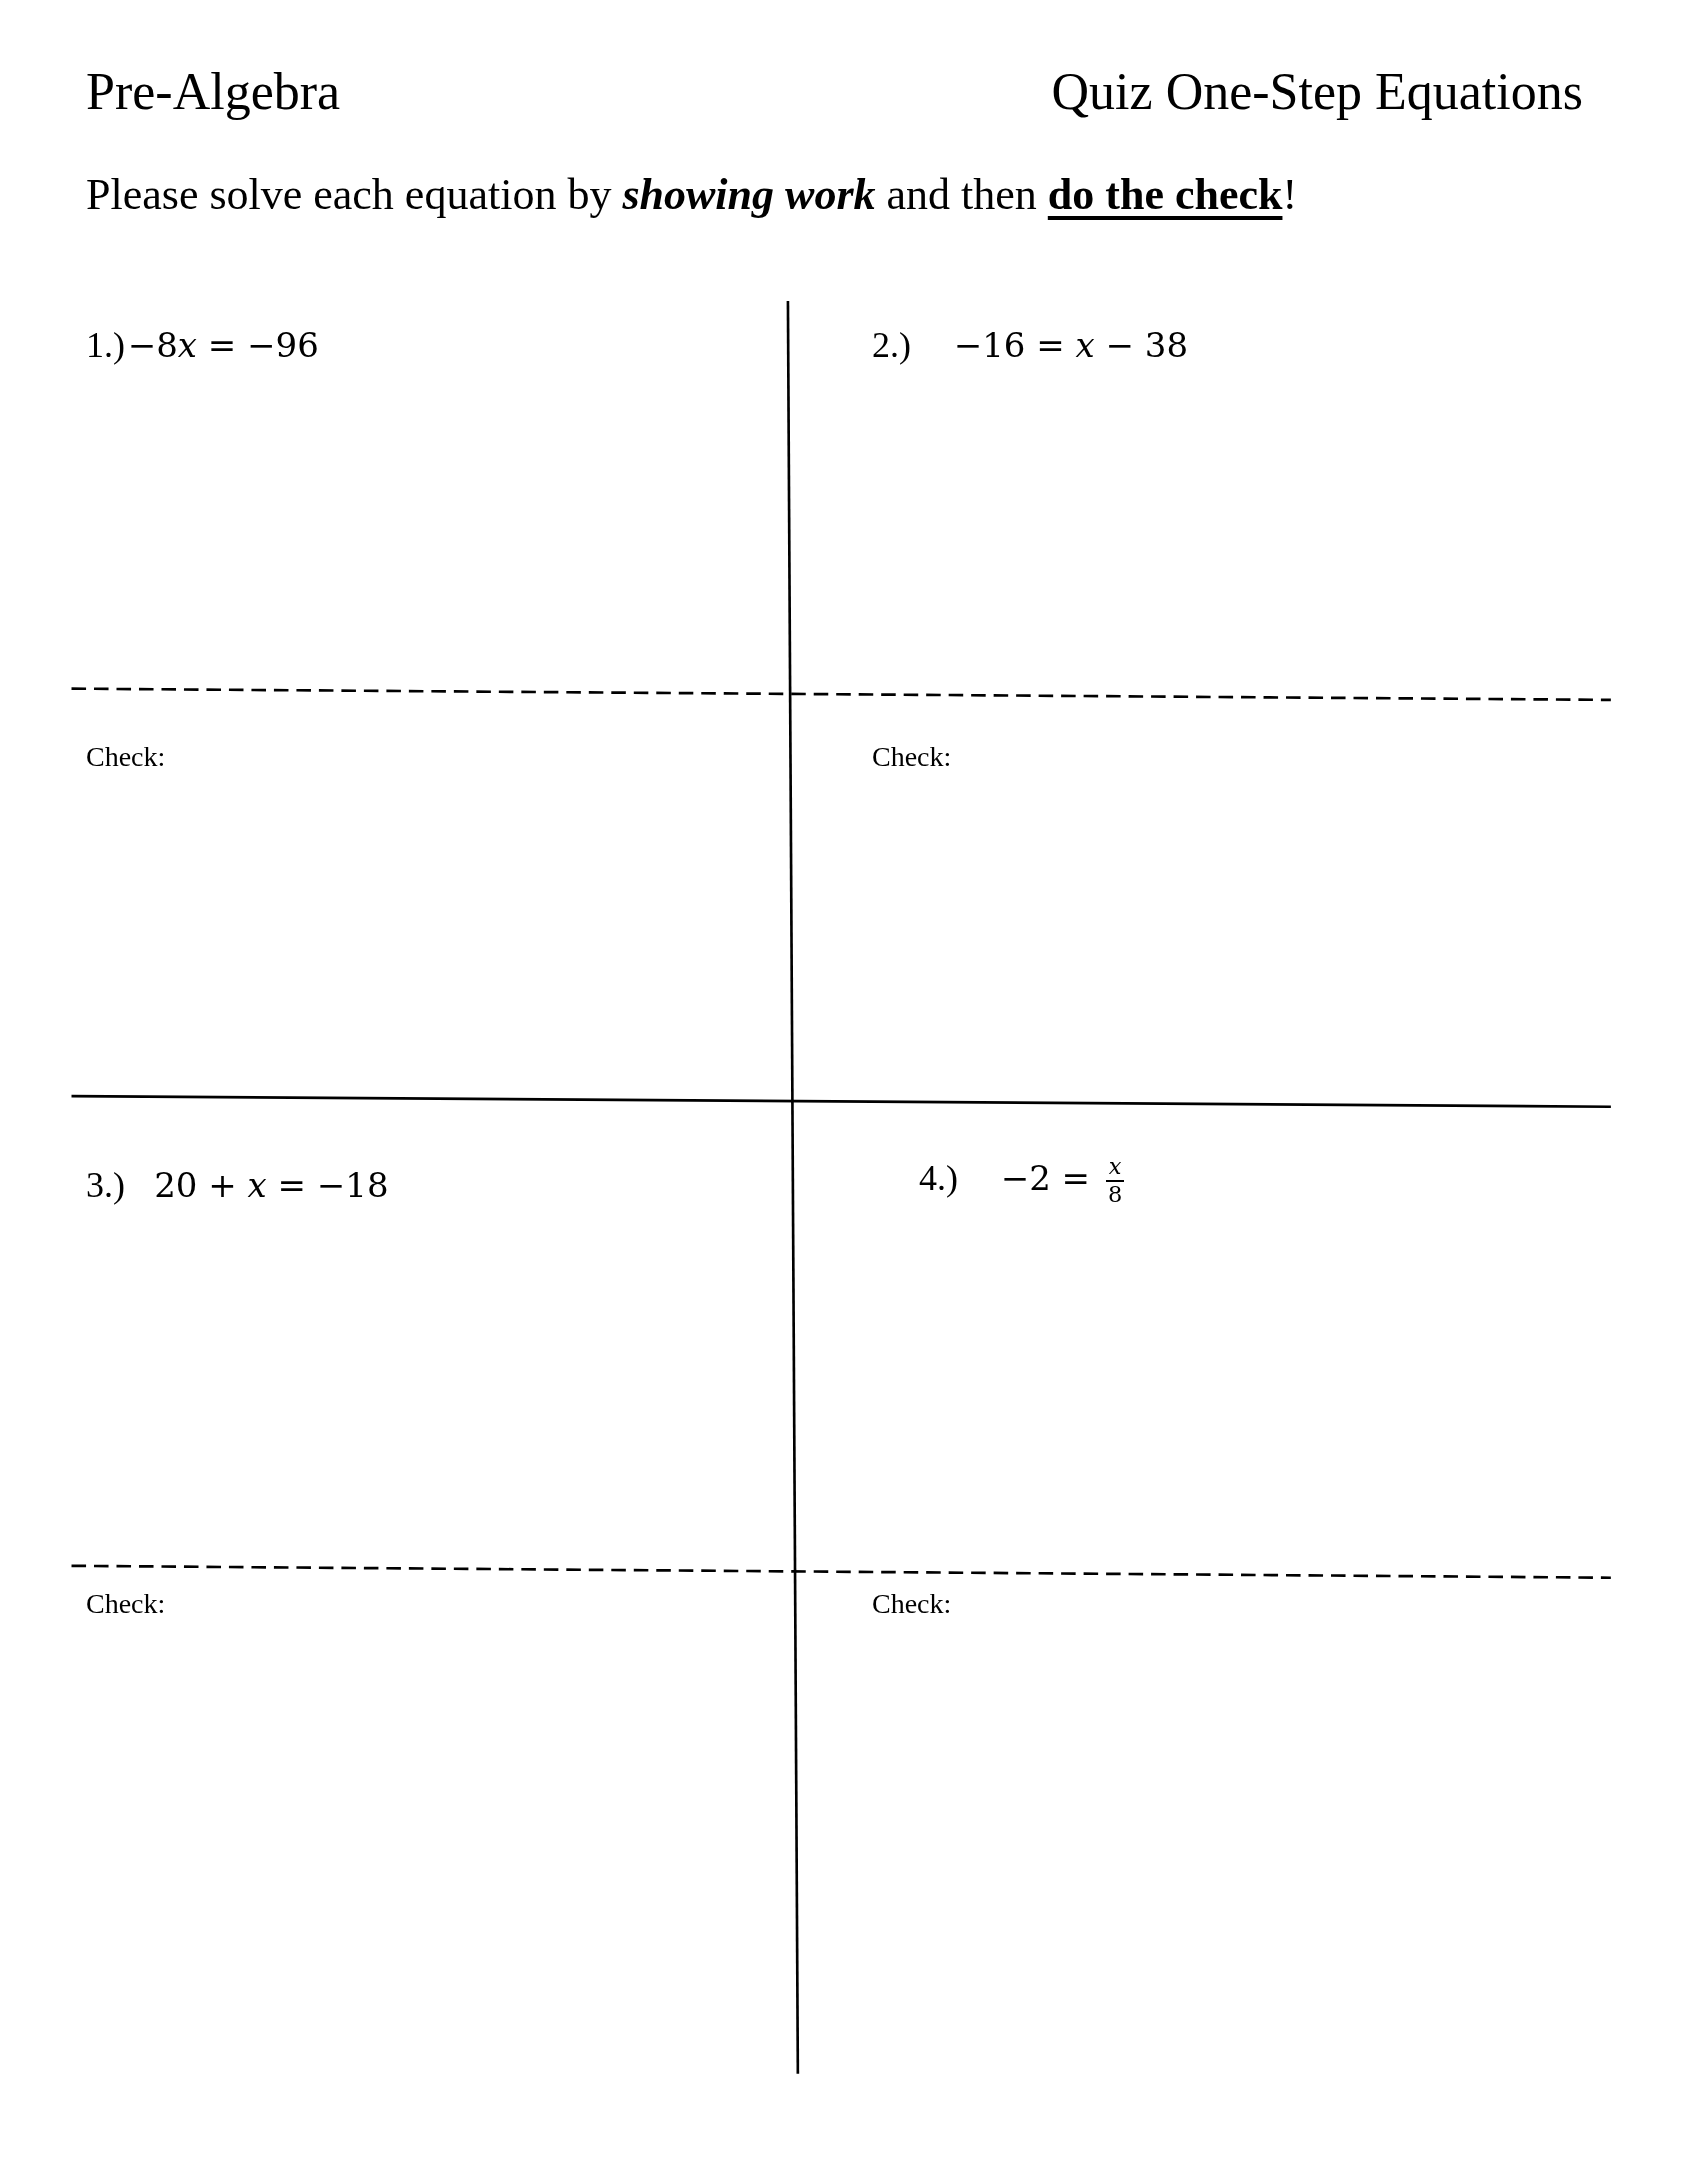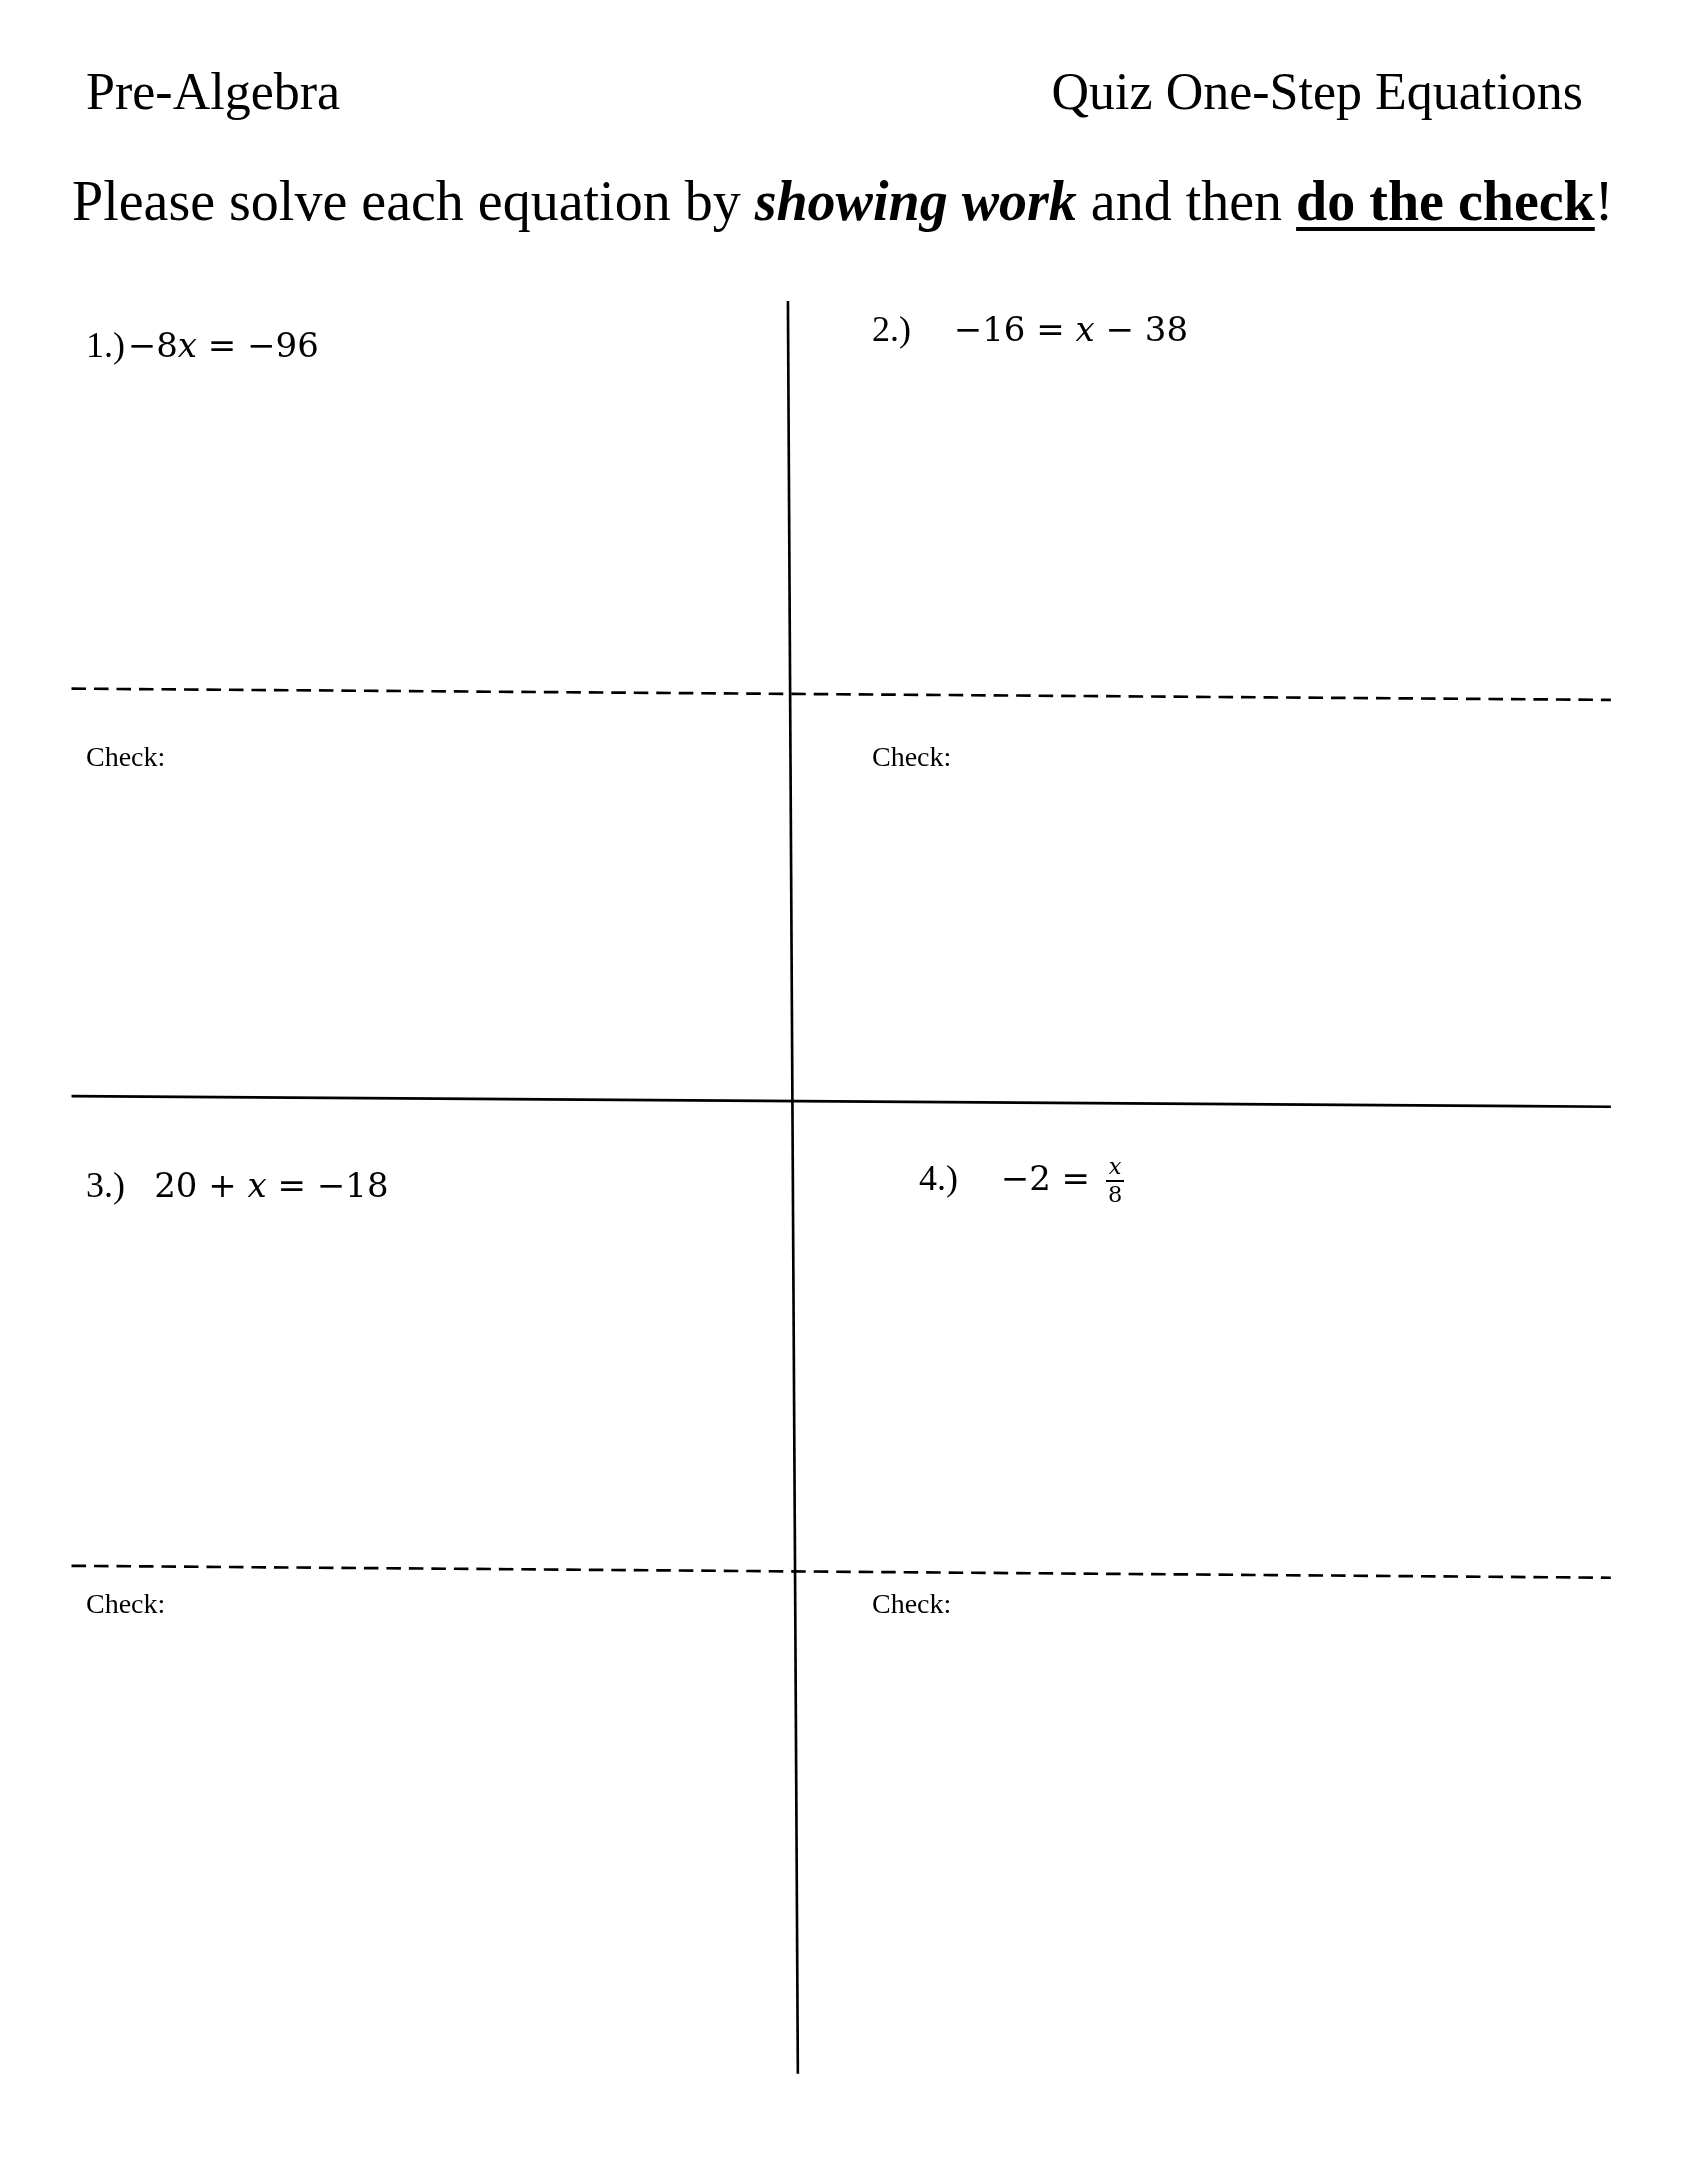--- a/index.html
+++ b/index.html
@@ -1,19 +1,19 @@
 <!DOCTYPE html>
 <html style="font-size:10.6px"><head>
 <meta charset="utf-8">
 <style>
   html,body{margin:0;padding:0;background:#fff;}
   body{width:1687px;height:2183px;position:relative;overflow:hidden;font-family:"Liberation Serif",serif;color:#000;}
   .abs{position:absolute;white-space:nowrap;}
   .hdr{font-size:52px;top:62px;}
-  .instr{font-size:56px;top:169px;left:72px;}
+  .instr{font-size:44px;top:169px;left:86px;}
   .instr b{font-weight:bold;}
   .instr .u{text-decoration:underline;text-decoration-thickness:4px;text-underline-offset:6.6px;}
   .prob{font-size:36px;}
   .math{font-family:"DejaVu Serif",serif;font-size:34px;}
   .math i{font-style:italic;}
   .check{font-size:28px;}
   .frac{display:inline-block;vertical-align:middle;text-align:center;font-size:22.5px;line-height:1.15;margin-left:5.3px;}
   .frac .num{display:block;border-bottom:2px solid #000;padding:0 2.6px;font-style:italic;}
   .frac .den{display:block;}
   svg{position:absolute;left:0;top:0;}
@@ -31,21 +31,21 @@
 <div class="abs hdr" style="left:86px;">Pre-Algebra</div>
 <div class="abs hdr" style="right:104px;text-align:center;">Quiz One-Step Equations</div>
 
 <div class="abs instr"><span>Please solve each equation by </span><b><i>showing work</i></b><span> and then </span><b class="u">do the check</b><span>!</span></div>
 
 <div class="abs" style="left:86px;top:324px;">
   <span class="prob">1.)</span>
   <span class="math"><span>−8</span><i>x</i><span> = −96</span></span>
 </div>
 
-<div class="abs" style="left:872px;top:308px;">
+<div class="abs" style="left:872px;top:324px;">
   <span class="prob">2.)</span>
   <span class="math" style="margin-left:40px;"><span>−16 =  </span><i>x</i><span> − 38</span></span>
 </div>
 
 <div class="abs check" style="left:86px;top:741px;">Check:</div>
 <div class="abs check" style="left:872px;top:741px;">Check:</div>
 
 <div class="abs" style="left:86px;top:1164px;">
   <span class="prob">3.)</span>
   <span class="math" style="margin-left:26.5px;"><span>20 + </span><i>x</i><span> = −18</span></span>

